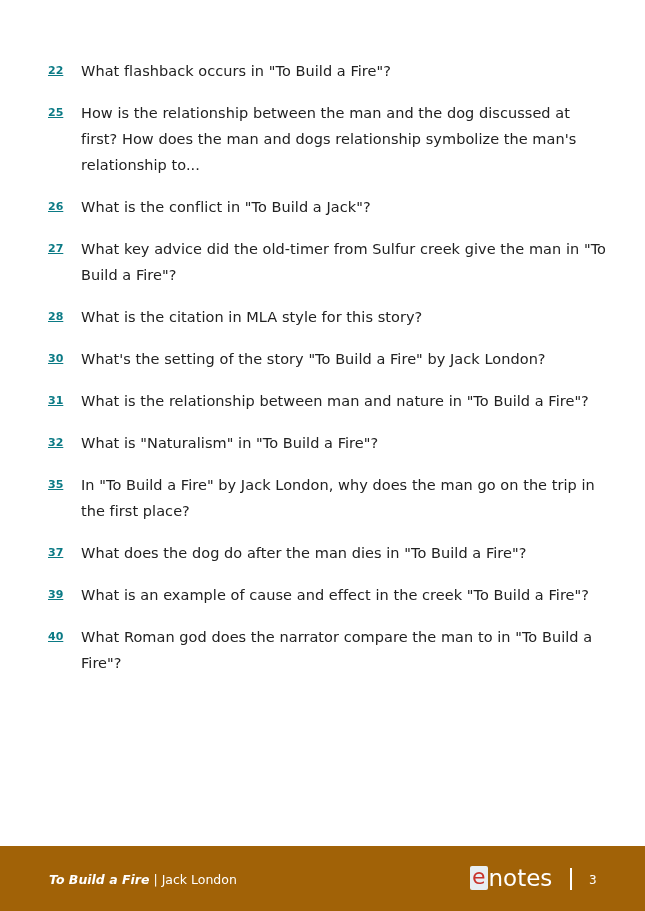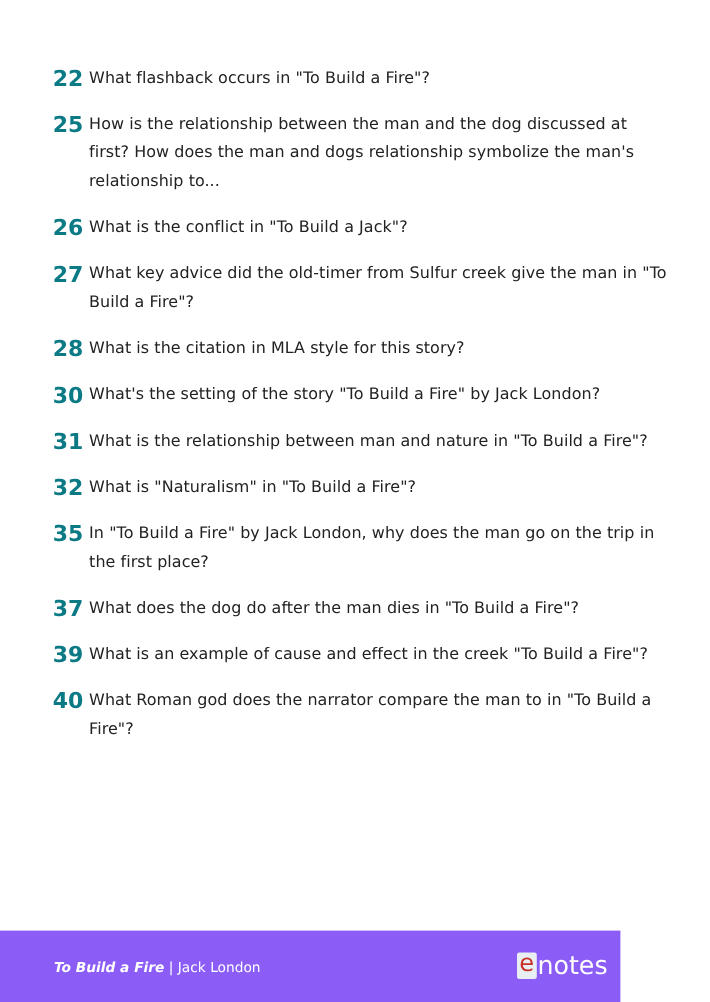--- a/index.html
+++ b/index.html
@@ -3,26 +3,26 @@
   <meta charset="utf-8">
   <style>
     html, body { margin: 0; padding: 0; }
     body {
       width: 645px; height: 911px; background: #ffffff; position: relative; overflow: hidden;
       font-family: "DejaVu Sans", sans-serif; color: #222222;
     }
     .list { position: absolute; left: 48px; top: 58px; width: 560px; }
     .item { display: flex; align-items: flex-start; margin-bottom: 16px; }
     .num {
-      width: 33px; flex: 0 0 33px; font-weight: bold; color: #0b7a85; 
-      font-size: 20px; line-height: 26px; cursor: pointer;
+      width: 33px; flex: 0 0 33px; font-weight: bold; color: #0b7a85; text-decoration: underline;
+      font-size: 11px; line-height: 26px; cursor: pointer;
     }
     .text { flex: 1; font-size: 14.5px; line-height: 26px; color: #222; letter-spacing: 0.05px; }
     .footer {
-      position: absolute; left: 0; top: 846px; width: 564px; height: 65px; background: #8b5cf6;
+      position: absolute; left: 0; top: 846px; width: 645px; height: 65px; background: #a16207;
     }
     .footer-left {
       position: absolute; left: 49px; top: 26px; color: #fff; font-size: 12.5px;
     }
     .footer-left .title { font-style: italic; font-weight: bold; }
     .footer-left .sep { margin: 0 4px; }
     .logo { position: absolute; left: 470px; top: 20px; display: flex; align-items: center; }
     .logo-e {
       background: #e8eef2; color: #c8322a; font-size: 22px; line-height: 22px; padding: 0 2px 2px 2px;
       border-radius: 2px; font-weight: normal;

